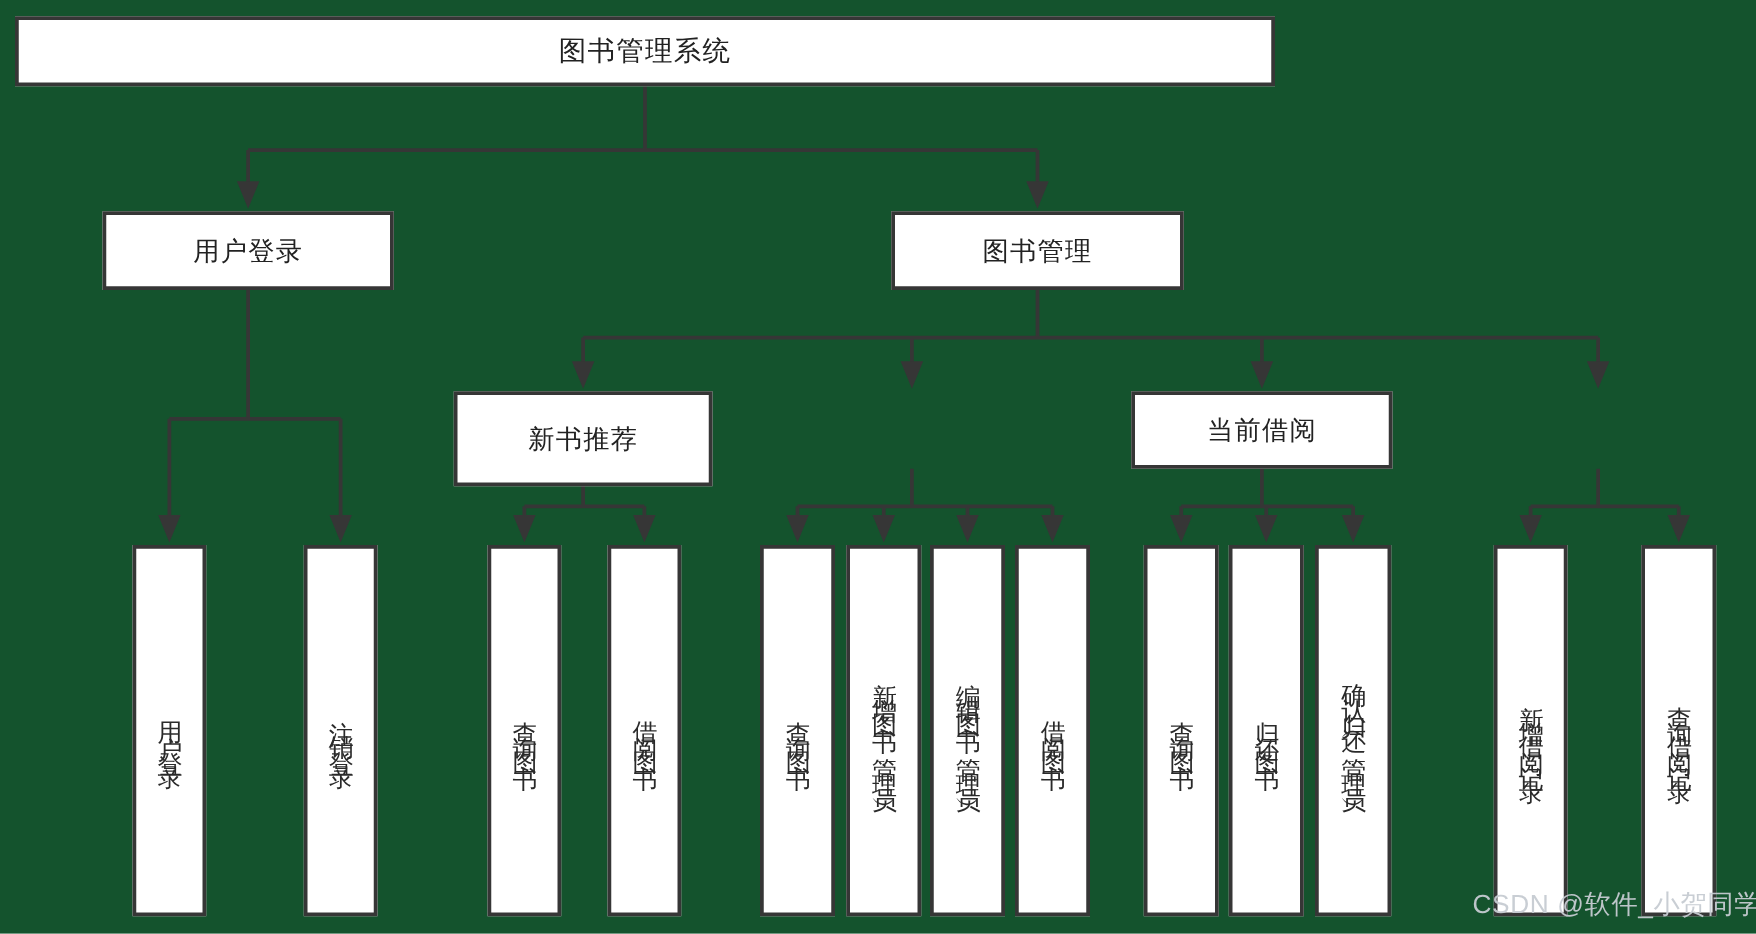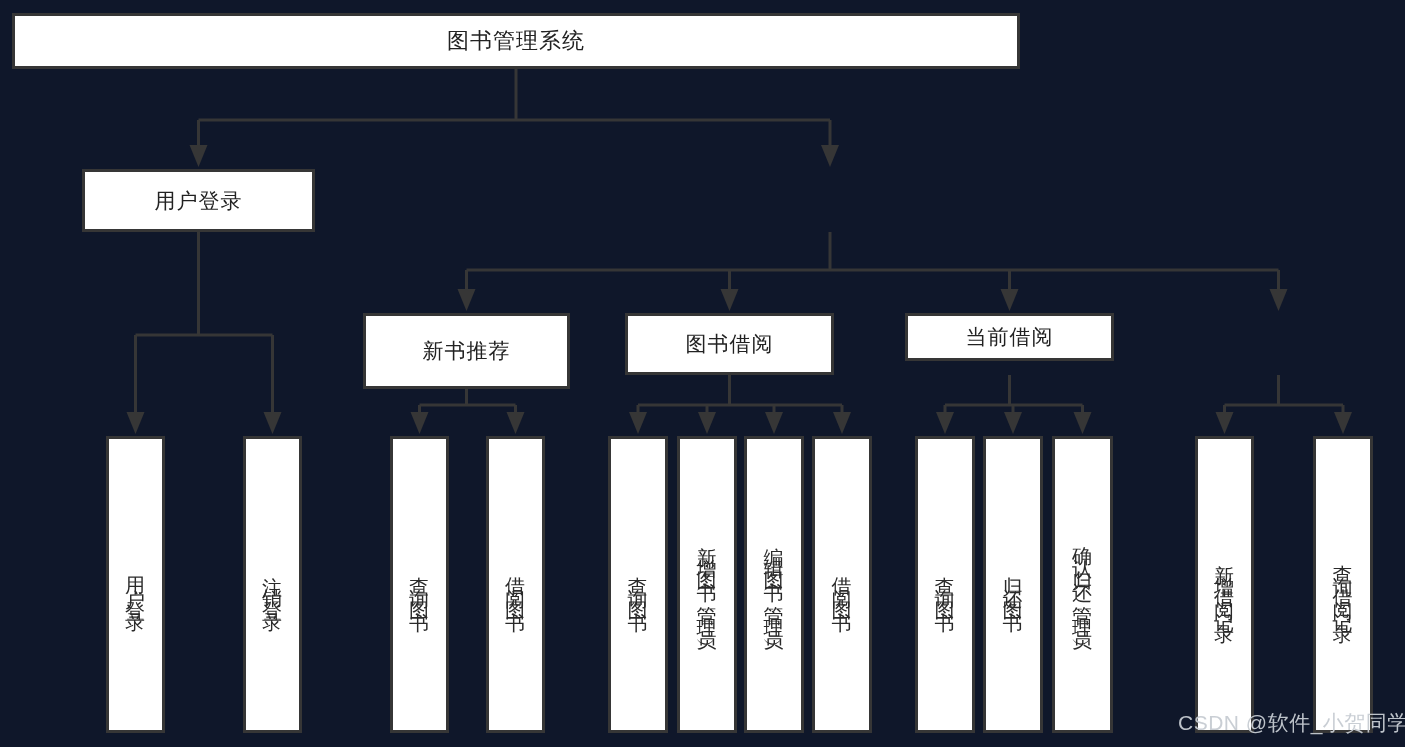--- a/index.html
+++ b/index.html
@@ -1,17 +1,17 @@
 <!DOCTYPE html>
 <html><head>
 <meta charset="utf-8">
 <style>
   html,body{margin:0;padding:0;background:#fff;}
   .canvas{
-    position:relative;width:1405px;height:747px;background:#0f172a;
+    position:relative;width:1405px;height:747px;background:#14532d;
     font-family:"Liberation Sans",sans-serif;overflow:hidden;
   }
   .connectors{position:absolute;left:0;top:0;width:1405px;height:747px;z-index:1;}
   .box{
     position:absolute;box-sizing:border-box;border:3px solid #363636;background:#ffffff;
     display:flex;align-items:center;justify-content:center;z-index:2;
     color:#222222;
   }
   .hbox{font-size:21px;letter-spacing:1px;}
   .rootbox{font-size:22px;letter-spacing:1px;}
@@ -65,24 +65,24 @@
       <polygon points="1004,412 1022,412 1013,434"></polygon>
       <polygon points="1073.5,412 1091.5,412 1082.5,434"></polygon>
       <polygon points="1215.5,412 1233.5,412 1224.5,434"></polygon>
       <polygon points="1334,412 1352,412 1343,434"></polygon>
     </g>
   </svg>
 
   <div class="box rootbox" style="left:12px;top:13px;width:1008px;height:56px;">图书管理系统</div>
 
   <div class="box hbox" style="left:82px;top:169px;width:233px;height:63px;">用户登录</div>
+  <div class="box hbox" style="left:713px;top:169px;width:234px;height:63px;">图书管理</div>
 
   <div class="box hbox" style="left:363px;top:313px;width:207px;height:76px;">新书推荐</div>
-  <div class="box hbox" style="left:625px;top:313px;width:209px;height:62px;">图书借阅</div>
-  <div class="box hbox" style="left:905px;top:313px;width:209px;height:48px;">当前借阅</div>
+  <div class="box hbox" style="left:905px;top:313px;width:209px;height:62px;">当前借阅</div>
 
   <div class="box leaf" style="left:106px;top:436px;width:59px;height:297px;">
     <span>用户登录</span>
     </div>
   <div class="box leaf" style="left:243px;top:436px;width:59px;height:297px;">
     <span>注销登录</span>
     </div>
 
   <div class="box leaf" style="left:390px;top:436px;width:59px;height:297px;">
     <span>查询图书</span>

